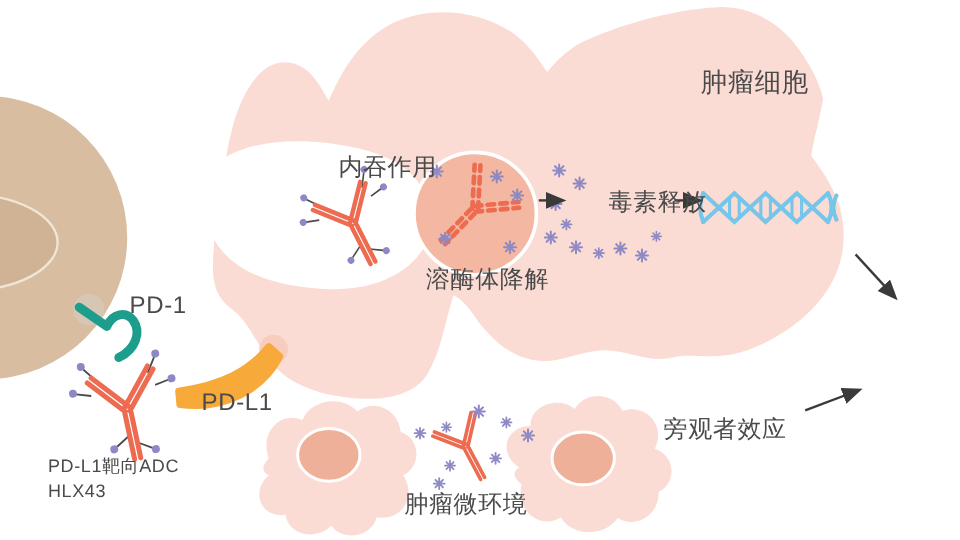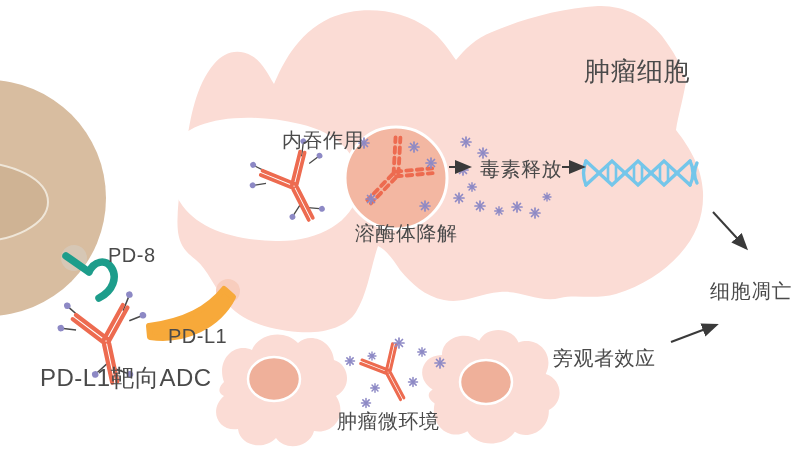--- a/index.html
+++ b/index.html
@@ -5,21 +5,21 @@
   html,body{margin:0;padding:0;background:#fff;}
   #stage{
     position:relative;width:800px;height:450px;overflow:hidden;background:#ffffff;
     font-family:"Liberation Sans","DejaVu Sans",sans-serif;
   }
   #art{position:absolute;left:0;top:0;z-index:1;}
   .lbl{
     position:absolute;z-index:3;color:#4a4a4a;font-size:20px;line-height:1.2;
     white-space:nowrap;letter-spacing:0.5px;
   }
-  .lbl.big{font-size:26px;}
+  .lbl.big{font-size:22px;}
   .lbl.two{line-height:1.4;}
 </style>
 </head>
 <body>
 
 <div id="stage">
 
   <svg id="art" width="800" height="450" viewBox="0 0 800 450">
     <defs>
       <marker id="ah" markerWidth="9" markerHeight="8" refX="7" refY="3.5" orient="auto">
@@ -178,25 +178,25 @@
       <use href="#toxin" transform="translate(399,343)"></use>
       <use href="#toxin" transform="translate(422,352) scale(0.85)"></use>
       <use href="#toxin" transform="translate(440,363)"></use>
       <use href="#toxin" transform="translate(413,382) scale(0.9)"></use>
       <use href="#toxin" transform="translate(375,388) scale(0.85)"></use>
       <use href="#toxin" transform="translate(366,403) scale(0.9)"></use>
     </g>
   </svg>
 
   <div class="lbl big" style="left:584px;top:56px">肿瘤细胞</div>
-  <div class="lbl" style="left:108px;top:243px">PD-8</div>
+  <div class="lbl" style="left:108px;top:243px">PD-1</div>
   <div class="lbl" style="left:168px;top:324px">PD-L1</div>
-  <div class="lbl two" style="left:40px;top:361px;font-size:24px">
+  <div class="lbl two" style="left:40px;top:378px;font-size:15px">
     <div>PD-L1靶向ADC</div>
+    <div>HLX43</div>
   </div>
   <div class="lbl" style="left:282px;top:128px">内吞作用</div>
   <div class="lbl" style="left:355px;top:221px">溶酶体降解</div>
-  <div class="lbl" style="left:480px;top:157px">毒素释放</div>
-  <div class="lbl" style="left:710px;top:279px">细胞凋亡</div>
+  <div class="lbl" style="left:507px;top:157px">毒素释放</div>
   <div class="lbl" style="left:337px;top:409px">肿瘤微环境</div>
   <div class="lbl" style="left:553px;top:346px">旁观者效应</div>
 
 </div>
 
 </body></html>

